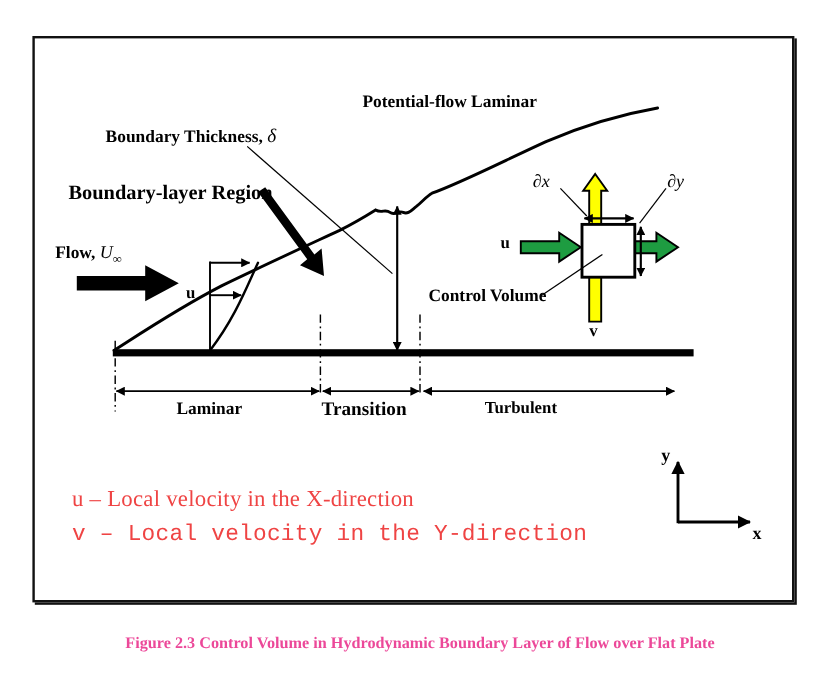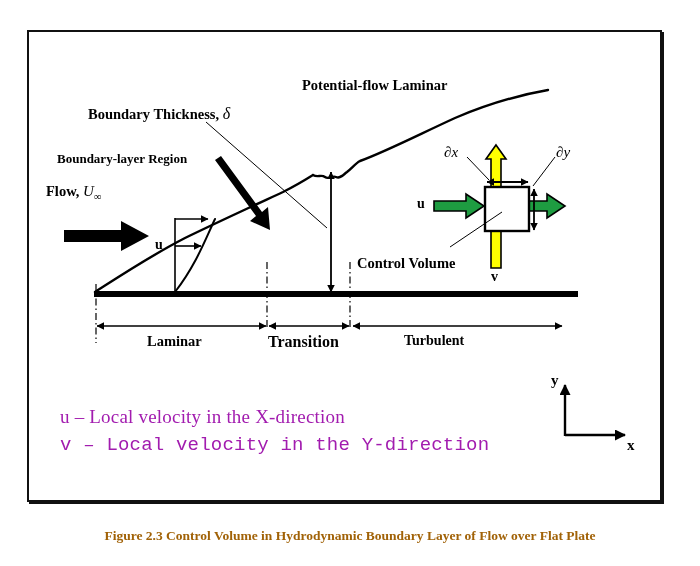--- a/index.html
+++ b/index.html
@@ -48,34 +48,34 @@
   }
   .lbl-it {
     font-style: italic;
     font-weight: normal;
   }
   .legend-line {
     position: absolute;
     font-family: "Liberation Serif", serif;
     font-weight: normal;
     font-size: 19px;
-    color: #a21caf;
+    color: #ef4444;
     white-space: nowrap;
     letter-spacing: 0.2px;
   }
   .caption {
     position: absolute;
     left: 27px;
     top: 528px;
     width: 646px;
     text-align: center;
     font-family: "Liberation Serif", serif;
     font-weight: bold;
     font-size: 13.5px;
-    color: #a16207;
+    color: #ec4899;
     white-space: nowrap;
   }
   .sub {
     font-size: 0.72em;
     vertical-align: sub;
   }
 </style>
 </head>
 <body>
 
@@ -202,30 +202,30 @@
     </g>
   </svg>
 
   <div class="lbl" style="left:302px; top:78px; font-size:14.5px;">Potential-flow Laminar</div>
 
   <div class="lbl" style="left:76px; top:106px; font-size:14.5px;margin-left:12px;">
     <span>Boundary Thickness,</span>
     <span class="lbl-it" style="font-size:16px; font-family:'Liberation Serif',serif;">δ</span>
   </div>
 
-  <div class="lbl" style="left:57px; top:152px; font-size:13px;text-align:right;">Boundary-layer Region</div>
-
-  <div class="lbl" style="left:46px; top:184px; font-size:14.5px;">
+  <div class="lbl" style="left:57px; top:152px; font-size:17px;text-align:right;">Boundary-layer Region</div>
+
+  <div class="lbl" style="left:46px; top:204px; font-size:14.5px;">
     <span>Flow,</span>
     <span class="lbl-it" style="font-size:15px;">U</span><span class="sub lbl-it">∞</span>
   </div>
 
   <div class="lbl" style="left:155px; top:238px; font-size:14px;">u</div>
 
-  <div class="lbl" style="left:357px; top:240px; font-size:14.5px;margin-top:16px;">Control Volume</div>
+  <div class="lbl" style="left:357px; top:240px; font-size:14.5px;">Control Volume</div>
 
   <div class="lbl" style="left:417px; top:197px; font-size:14px;">u</div>
 
   <div class="lbl" style="left:491px; top:270px; font-size:14px;">v</div>
 
   <div class="lbl lbl-it" style="left:444px; top:145px; font-size:15px;">∂x</div>
 
   <div class="lbl lbl-it" style="left:556px; top:145px; font-size:15px;">∂y</div>
 
   <div class="lbl" style="left:147px; top:334px; font-size:14.5px;text-align:right;">Laminar</div>

